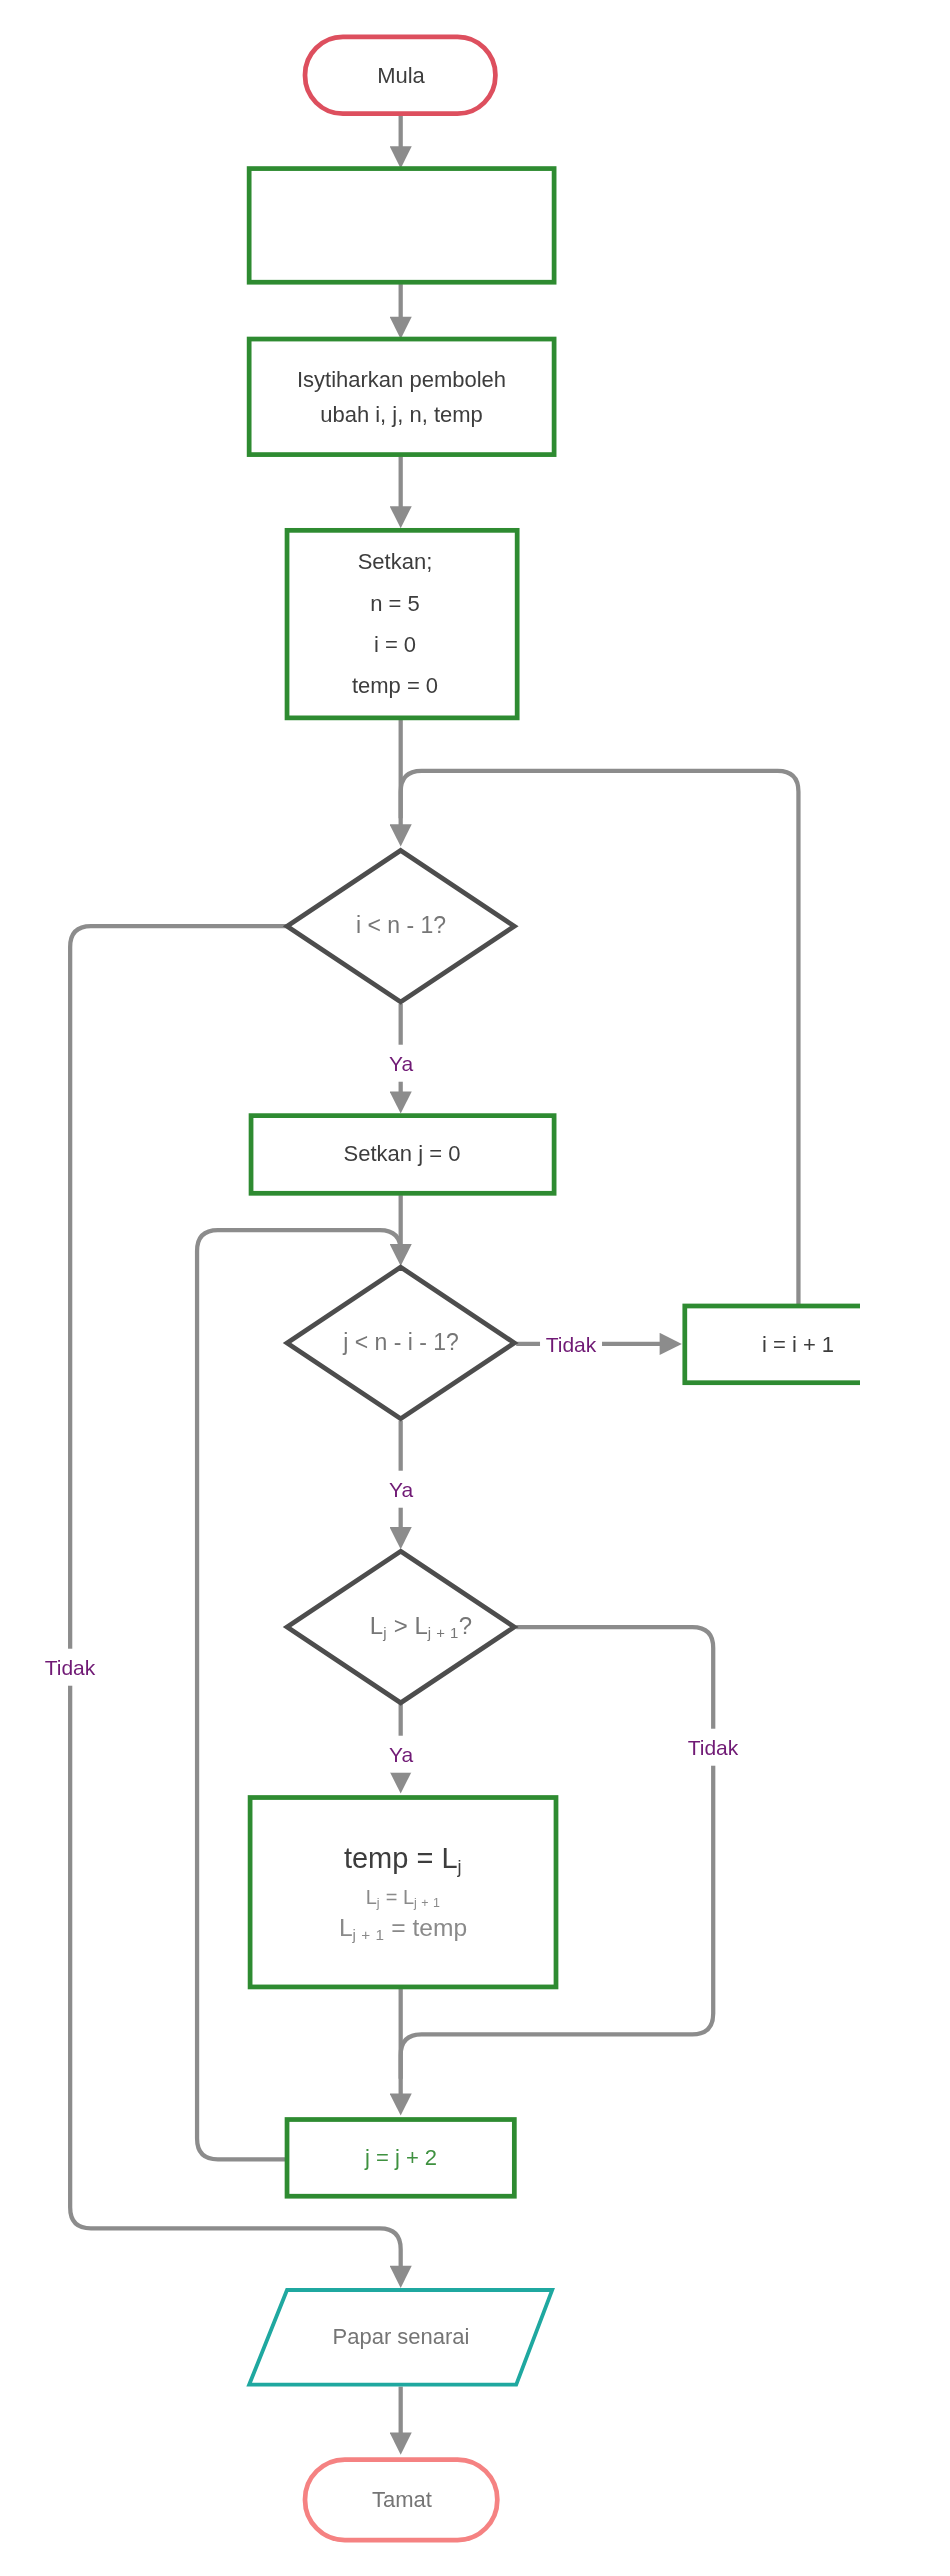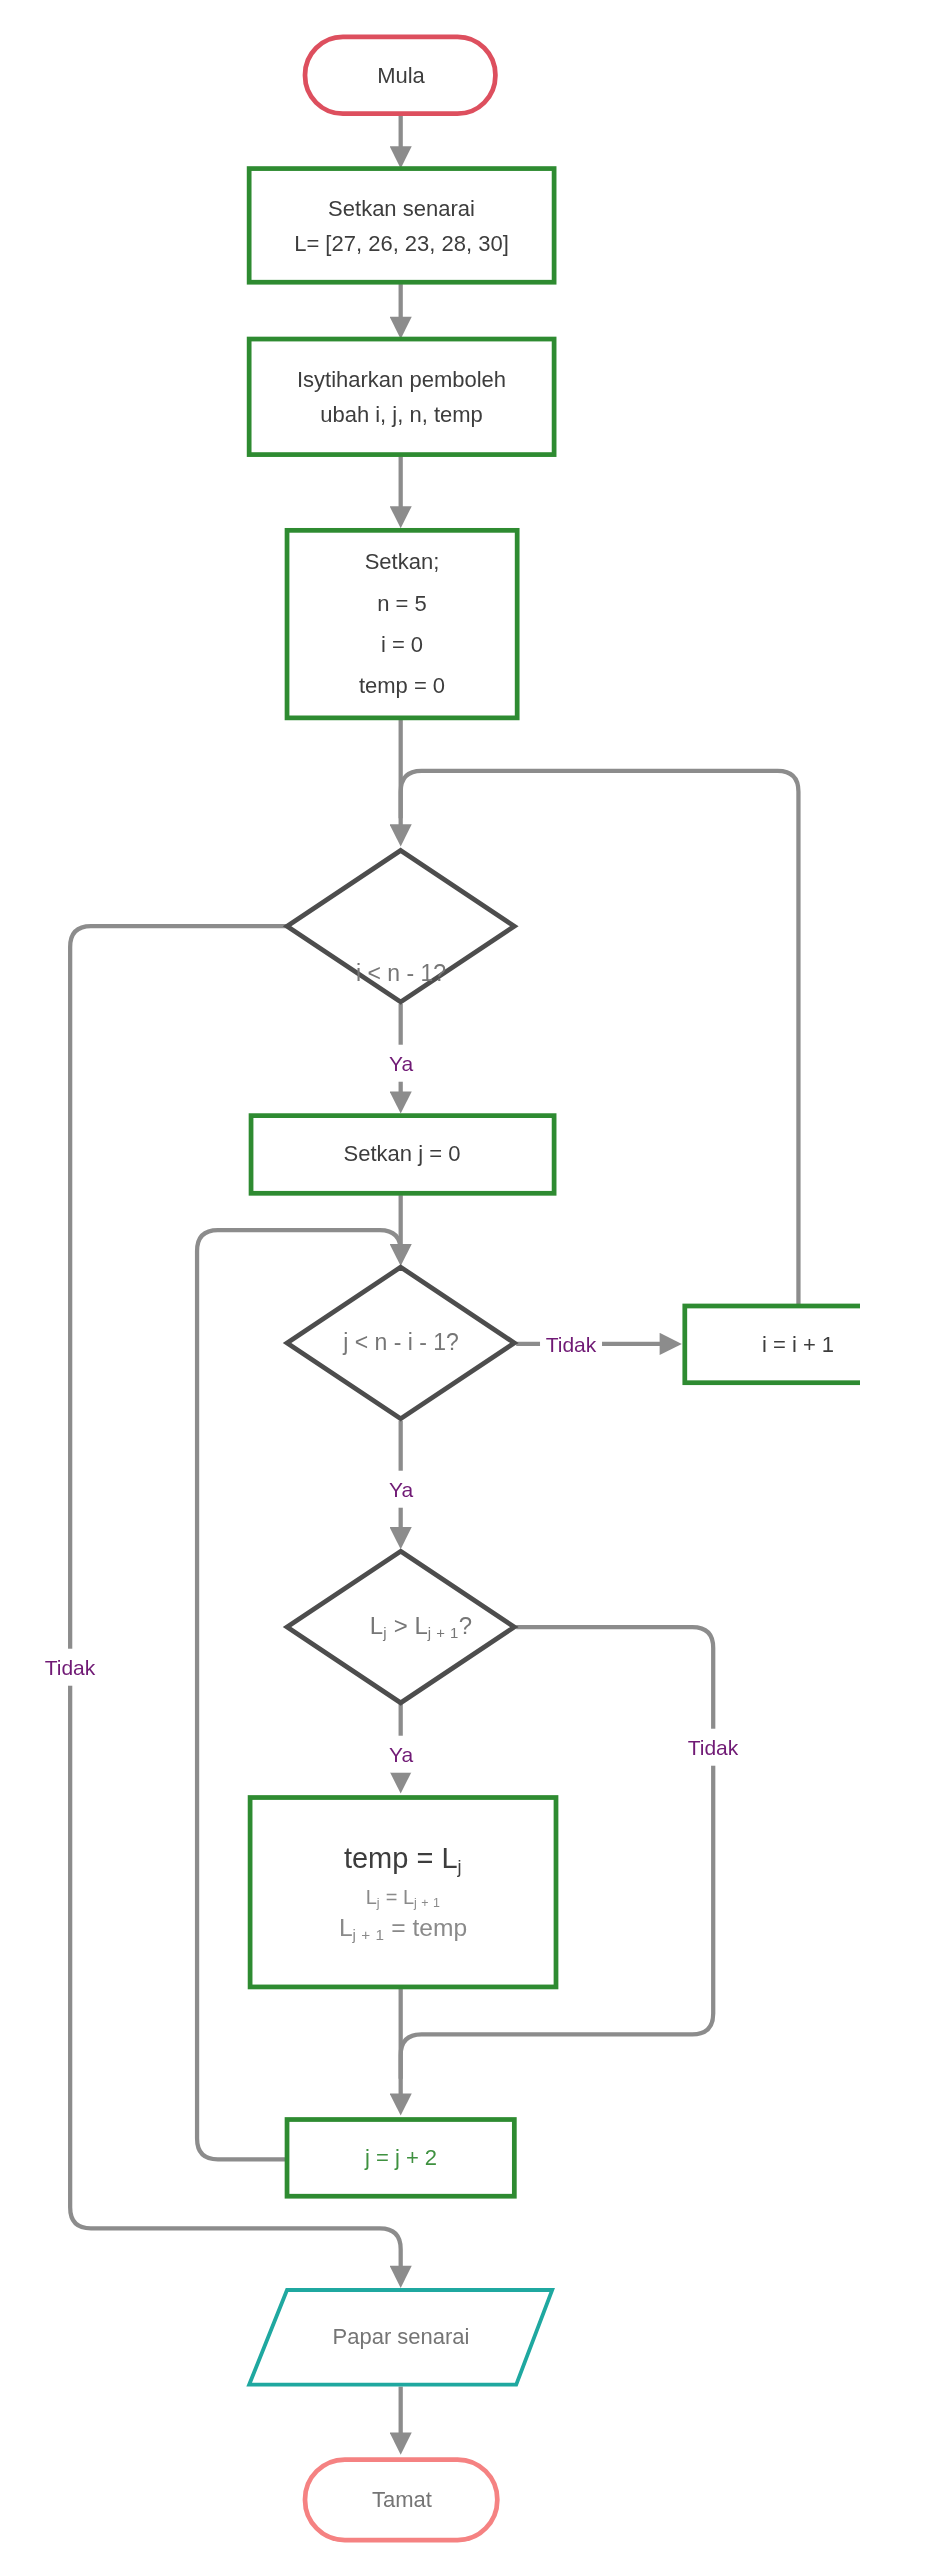--- a/index.html
+++ b/index.html
@@ -75,38 +75,34 @@
       <polygon points="423,1638 543,1718 423,1798 303,1718" stroke="#4d4d4d" stroke-width="5"></polygon>
       <rect x="264" y="1898" width="323" height="200" stroke="#2e8b31" stroke-width="5"></rect>
       <rect x="303" y="2238" width="240" height="81" stroke="#2e8b31" stroke-width="5"></rect>
       <polygon points="303,2418 583,2418 545,2518 263,2518" stroke="#1fa8a0" stroke-width="4"></polygon>
       <rect x="322" y="2597" width="203" height="85" rx="42" stroke="#f58282" stroke-width="5"></rect>
     </g>
   </svg>
 
   <div class="lbl fs-box t-dark" style="left:401px;top:76px;">Mula</div>
 
-  <div class="multi fs-box t-dark lh" style="left:249px;top:169px;width:305px;height:114px;">
-    <div>Setkan senarai</div>
-    <div>L= [27, 26, 23, 28, 30]</div>
-  </div>
 
   <div class="multi fs-box t-dark lh" style="left:249px;top:339px;width:305px;height:116px;">
     <div>Isytiharkan pemboleh</div>
     <div>ubah i, j, n, temp</div>
   </div>
 
-  <div class="multi fs-box t-dark lh-wide" style="left:287px;top:530px;width:230px;height:188px;text-align:center;">
+  <div class="multi fs-box t-dark lh-wide" style="left:280px;top:530px;width:230px;height:188px;text-align:center;">
     <div>Setkan;</div>
     <div>n = 5</div>
     <div>i = 0</div>
     <div>temp = 0</div>
   </div>
 
-  <div class="lbl fs-diamond" style="left:401px;top:974px;">i &lt; n - 1?</div>
+  <div class="lbl fs-diamond" style="left:401px;top:926px;">i &lt; n - 1?</div>
 
   <div class="lbl fs-box t-dark" style="left:402px;top:1154px;">Setkan j = 0</div>
 
   <div class="lbl fs-diamond" style="left:401px;top:1343px;">j &lt; n - i - 1?</div>
 
   <div class="lbl fs-box t-dark" style="left:798px;top:1345px;">i = i + 1</div>
 
   <div class="lbl fs-diamond" style="left:421px;top:1627px;font-size:24px;"><span>L</span><sub class="sub">j</sub><span> &gt; L</span><sub class="sub">j + 1</sub><span>?</span></div>
 
   <div class="multi" style="left:250px;top:1798px;width:306px;height:189px;">

